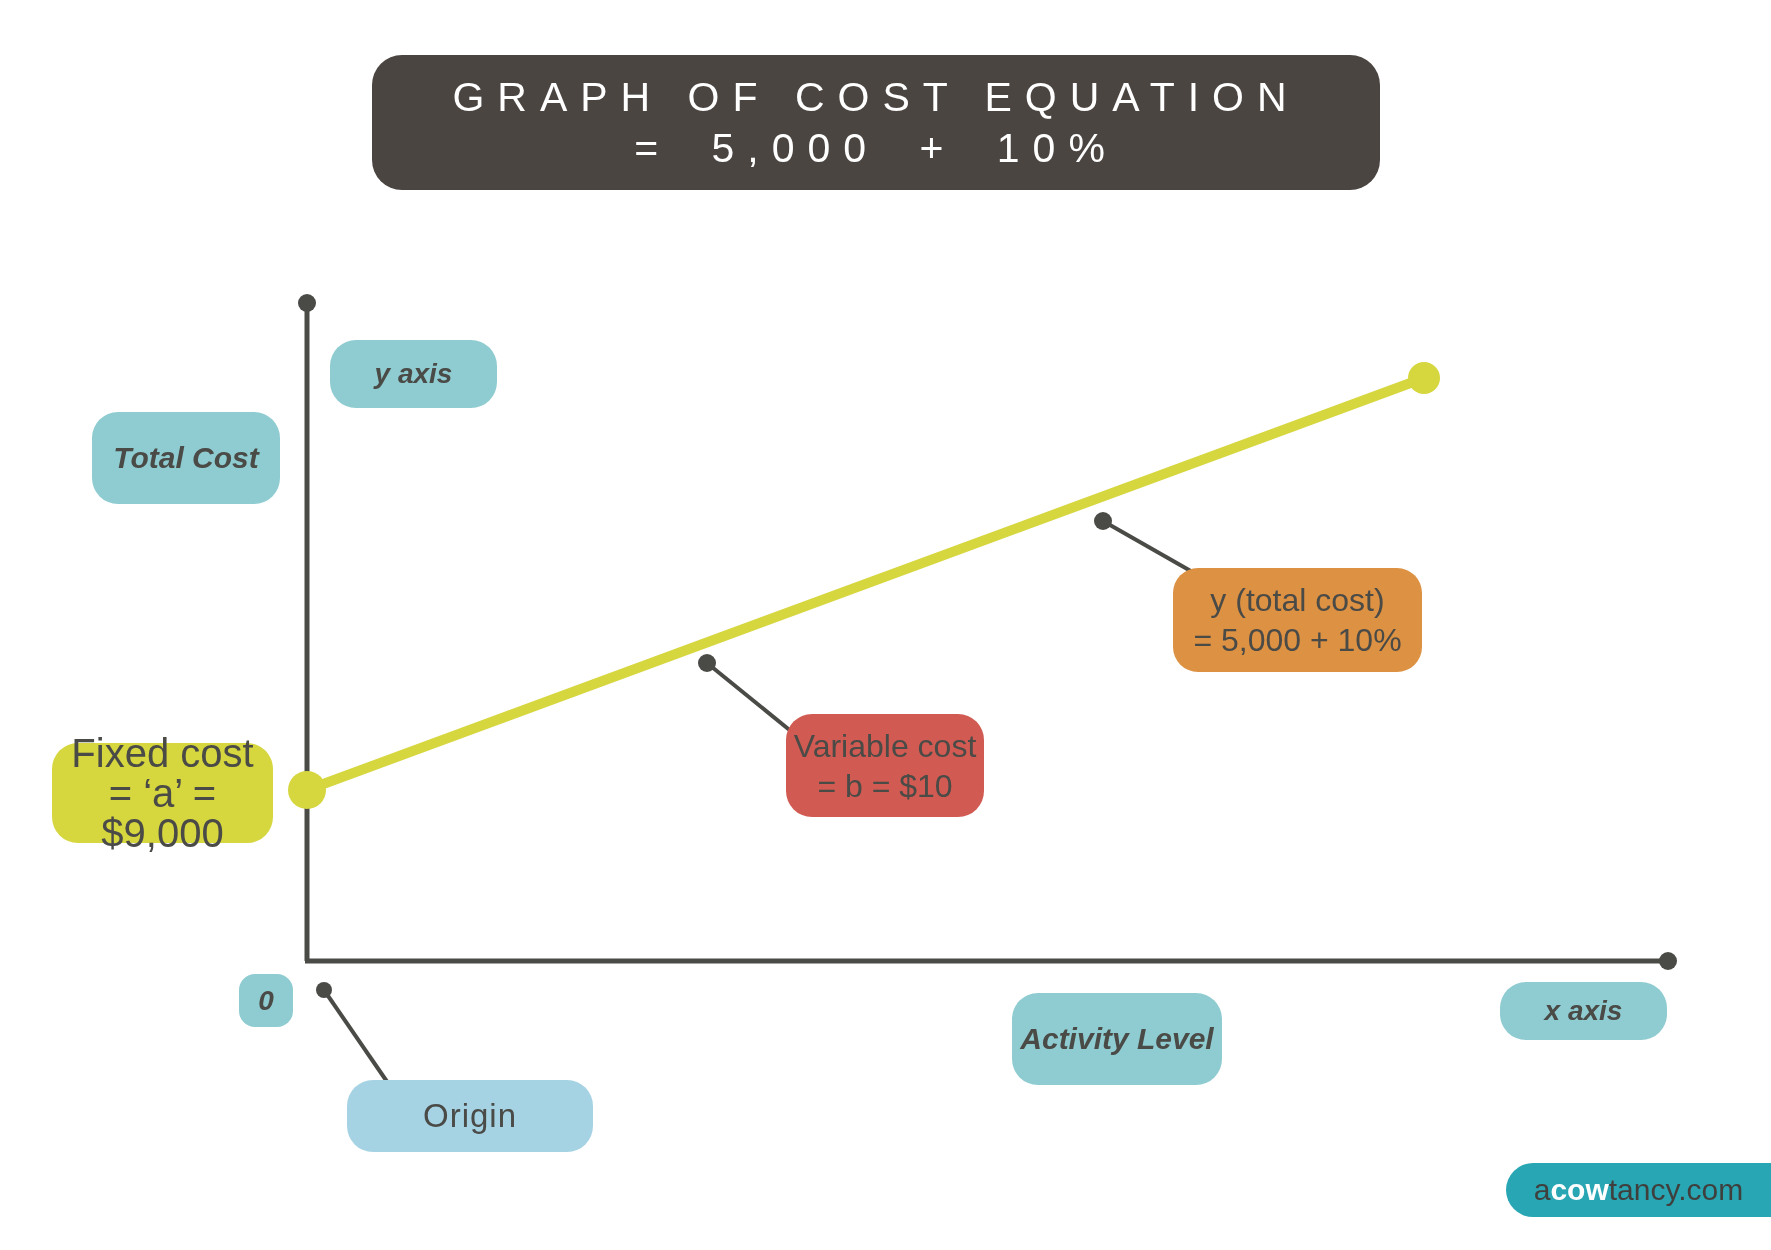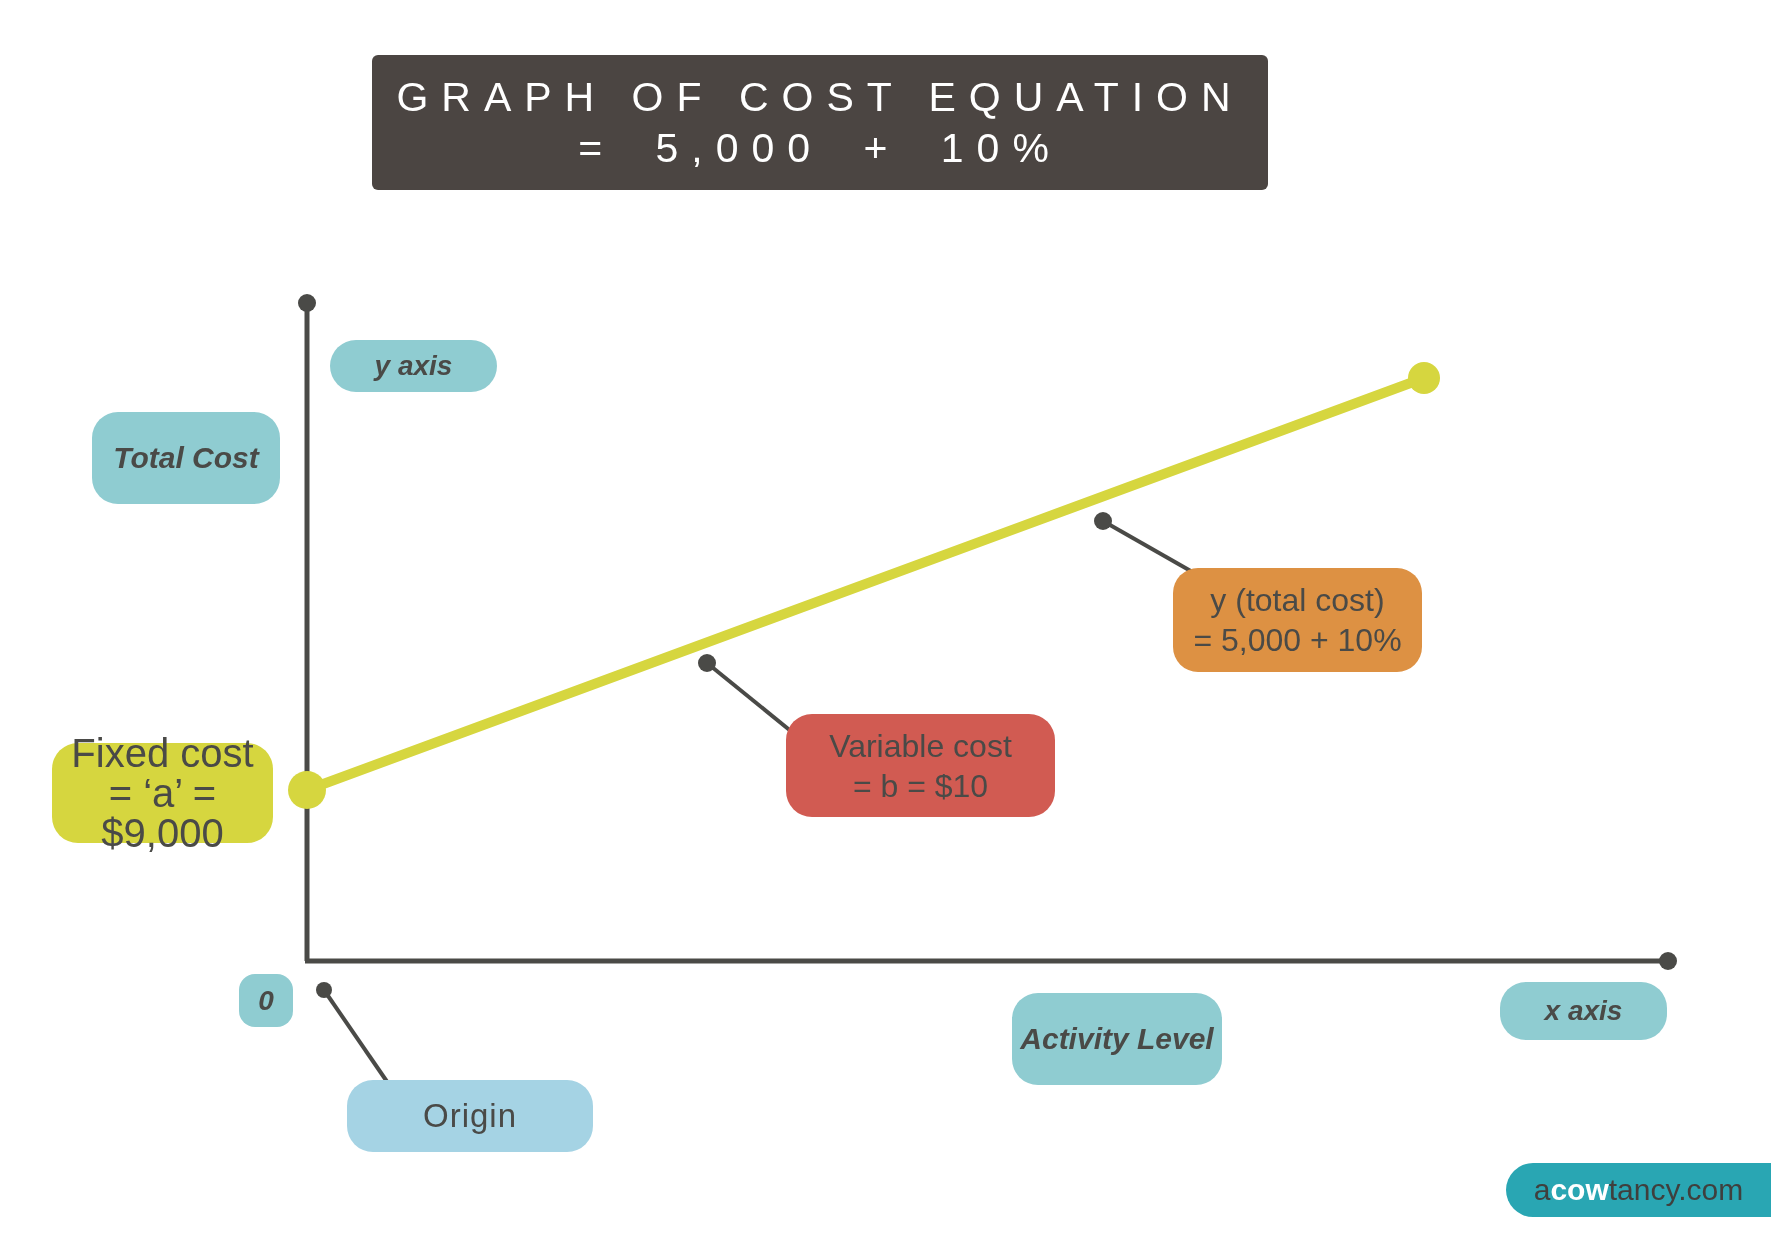--- a/index.html
+++ b/index.html
@@ -13,41 +13,41 @@
   .canvas{position:relative;width:1771px;height:1250px;background:var(--c-bg);overflow:hidden;}
   .plot{position:absolute;left:0;top:0;}
 
   .axis{stroke:var(--c-ink);stroke-width:5;}
   .connector{stroke:var(--c-ink);stroke-width:4;}
   .ink-dot{fill:var(--c-ink);}
   .cost-line{stroke:var(--c-yellow);stroke-width:10;stroke-linecap:round;}
   .cost-dot{fill:var(--c-yellow);}
 
   .title-box{
-    position:absolute;left:372px;top:55px;width:896px;height:135px;
-    background:var(--c-title_bg);border-radius:6px;color:var(--c-title_text);
+    position:absolute;left:372px;top:55px;width:1008px;height:135px;
+    background:var(--c-title_bg);border-radius:30px;color:var(--c-title_text);
     display:flex;flex-direction:column;align-items:center;justify-content:center;
     text-align:center;
   }
   .title-line1{font-size:41px;letter-spacing:13px;font-weight:400;white-space:nowrap;}
   .title-line2{font-size:41px;letter-spacing:13px;word-spacing:16px;font-weight:400;margin-top:4px;white-space:nowrap;}
 
   .pill{
     position:absolute;display:flex;align-items:center;justify-content:center;
     text-align:center;color:var(--c-ink);border-radius:26px;
   }
   .pill.two-line{flex-direction:column;line-height:40px;}
   .teal{background:var(--c-teal);}
   .italic{font-style:italic;}
   .bold-italic{font-style:italic;font-weight:700;}
 
-  #y-axis-label{left:330px;top:340px;width:167px;height:52px;font-size:28px;}
+  #y-axis-label{left:330px;top:340px;width:167px;height:68px;font-size:28px;}
   #total-cost-label{left:92px;top:412px;width:188px;height:92px;font-size:30px;}
   #fixed-cost-box{left:52px;top:743px;width:221px;height:100px;background:var(--c-yellow);font-size:40px;}
-  #variable-cost-box{left:786px;top:714px;width:269px;height:103px;background:var(--c-red);font-size:32px;}
+  #variable-cost-box{left:786px;top:714px;width:198px;height:103px;background:var(--c-red);font-size:32px;}
   #total-cost-eq-box{left:1173px;top:568px;width:249px;height:104px;background:var(--c-orange);font-size:32px;border-radius:25px;}
   #zero-label{left:239px;top:974px;width:54px;height:53px;border-radius:16px;font-size:28px;font-weight:700;}
   #origin-box{left:347px;top:1080px;width:246px;height:72px;background:var(--c-light_blue);font-size:33px;font-weight:400;letter-spacing:1px;}
   #activity-level-label{left:1012px;top:993px;width:210px;height:92px;font-size:30px;}
   #x-axis-label{left:1500px;top:982px;width:167px;height:58px;font-size:28px;}
 
   .logo{
     position:absolute;left:1506px;top:1163px;width:265px;height:54px;
     background:var(--c-logo_teal);border-radius:27px 0 0 27px;
     display:flex;align-items:center;justify-content:center;

